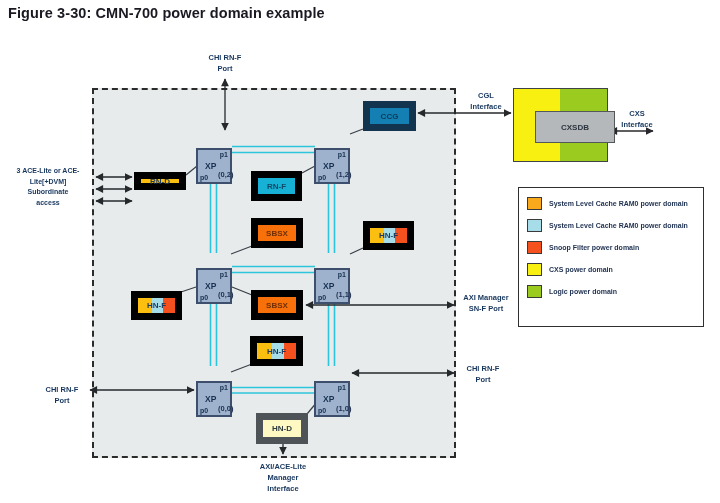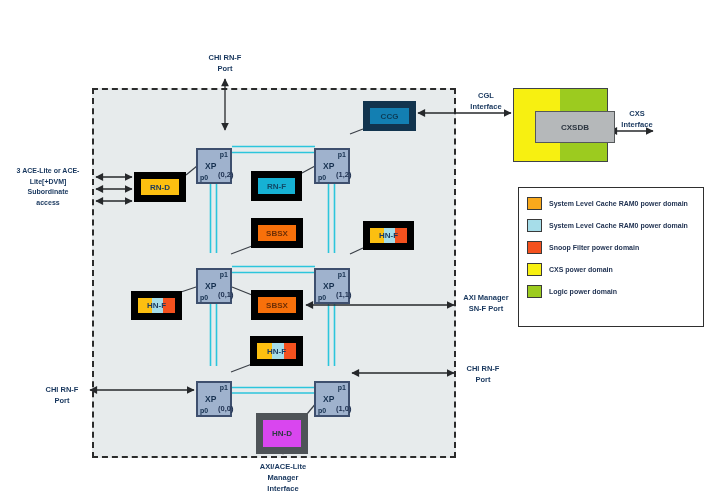--- a/index.html
+++ b/index.html
@@ -16,30 +16,30 @@
   
   .xp { position:absolute; width:36px; height:36px; background:#9FB2CD; border:2px solid #3E4F6E; z-index:2;margin-top:16px; }
   .xp .p1 { position:absolute; top:1px; right:2px; font-size:7px; font-weight:bold; color:#16304F; }
   .xp .xpl { position:absolute; top:11px; left:7px; font-size:8.5px; font-weight:bold; color:#16304F; }
   .xp .p0 { position:absolute; bottom:1px; left:2px; font-size:7px; font-weight:bold; color:#16304F; }
   .coord { position:absolute; font-size:7.5px; font-weight:bold; color:#1D2F4F; z-index:2; }
 
   
   .blk { position:absolute; display:flex; align-items:center; justify-content:center;
          font-size:8px; font-weight:bold; color:#1C3A5E; border:7px solid #000000; z-index:2; }
-  .rnd  { left:134px; top:172px; width:52px; height:30px; background:#FCBF10; }
+  .rnd  { left:134px; top:172px; width:52px; height:18px; background:#FCBF10; }
   .rnf  { left:251px; top:171px; width:51px; height:30px; background:#16B1D4; color:#114A68; }
   .ccg  { left:363px; top:101px; width:53px; height:30px; background:#137FB2; color:#0C3B55; border-color:#12344E; }
   .sbsx1{ left:251px; top:218px; width:52px; height:30px; background:#F8700A; color:#6E2F06; }
   .sbsx2{ left:251px; top:290px; width:52px; height:30px; background:#F8700A; color:#6E2F06; }
   .hnf  { background:linear-gradient(90deg,#FCBF10 0 38%, #A6DDE9 38% 68%, #F4511E 68% 100%); }
   .hnfR { left:363px; top:221px; width:51px; height:29px; }
   .hnfL { left:131px; top:291px; width:51px; height:29px; }
   .hnfM { left:250px; top:336px; width:53px; height:30px; }
-  .hnd  { left:256px; top:413px; width:52px; height:41px; background:#d946ef; border-color:#4E5357; color:#2E3A42; }
+  .hnd  { left:256px; top:413px; width:52px; height:31px; background:#fef9c3; border-color:#4E5357; color:#2E3A42; }
 
   
   .cxsdb-outer { position:absolute; left:513px; top:88px; width:95px; height:74px;
                  background:linear-gradient(90deg,#F7F011 0 50%, #9CCB1F 50% 100%);
                  border:1px solid #3F4347; z-index:2; }
   .cxsdb-inner { position:absolute; left:21px; top:22px; width:80px; height:32px; background:#B5B8BA;
                  border:1px solid #55585A; display:flex; align-items:center; justify-content:center;
                  font-size:8px; font-weight:bold; color:#2C3540; }
 
   
@@ -54,20 +54,21 @@
   .port-label { position:absolute; font-size:7.5px; font-weight:bold; color:#17365D;
                 text-align:center; line-height:1.45; z-index:2; }
   .port-label span { display:block; }
   .ace { font-size:7px; line-height:1.5; }
 </style>
 </head>
 <body>
 
 <div id="stage">
 
+  <div class="title">Figure 3-30: CMN-700 power domain example</div>
 
   <div class="region"></div>
 
   <svg class="wires" width="720" height="503" viewBox="0 0 720 503">
     <defs>
       <marker id="ahe" markerWidth="7" markerHeight="7" refX="5.5" refY="3" orient="auto">
         <path d="M0,0 L6,3 L0,6 z" fill="#26282B"></path>
       </marker>
       <marker id="ahs" markerWidth="7" markerHeight="7" refX="0.5" refY="3" orient="auto">
         <path d="M6,0 L0,3 L6,6 z" fill="#26282B"></path>

